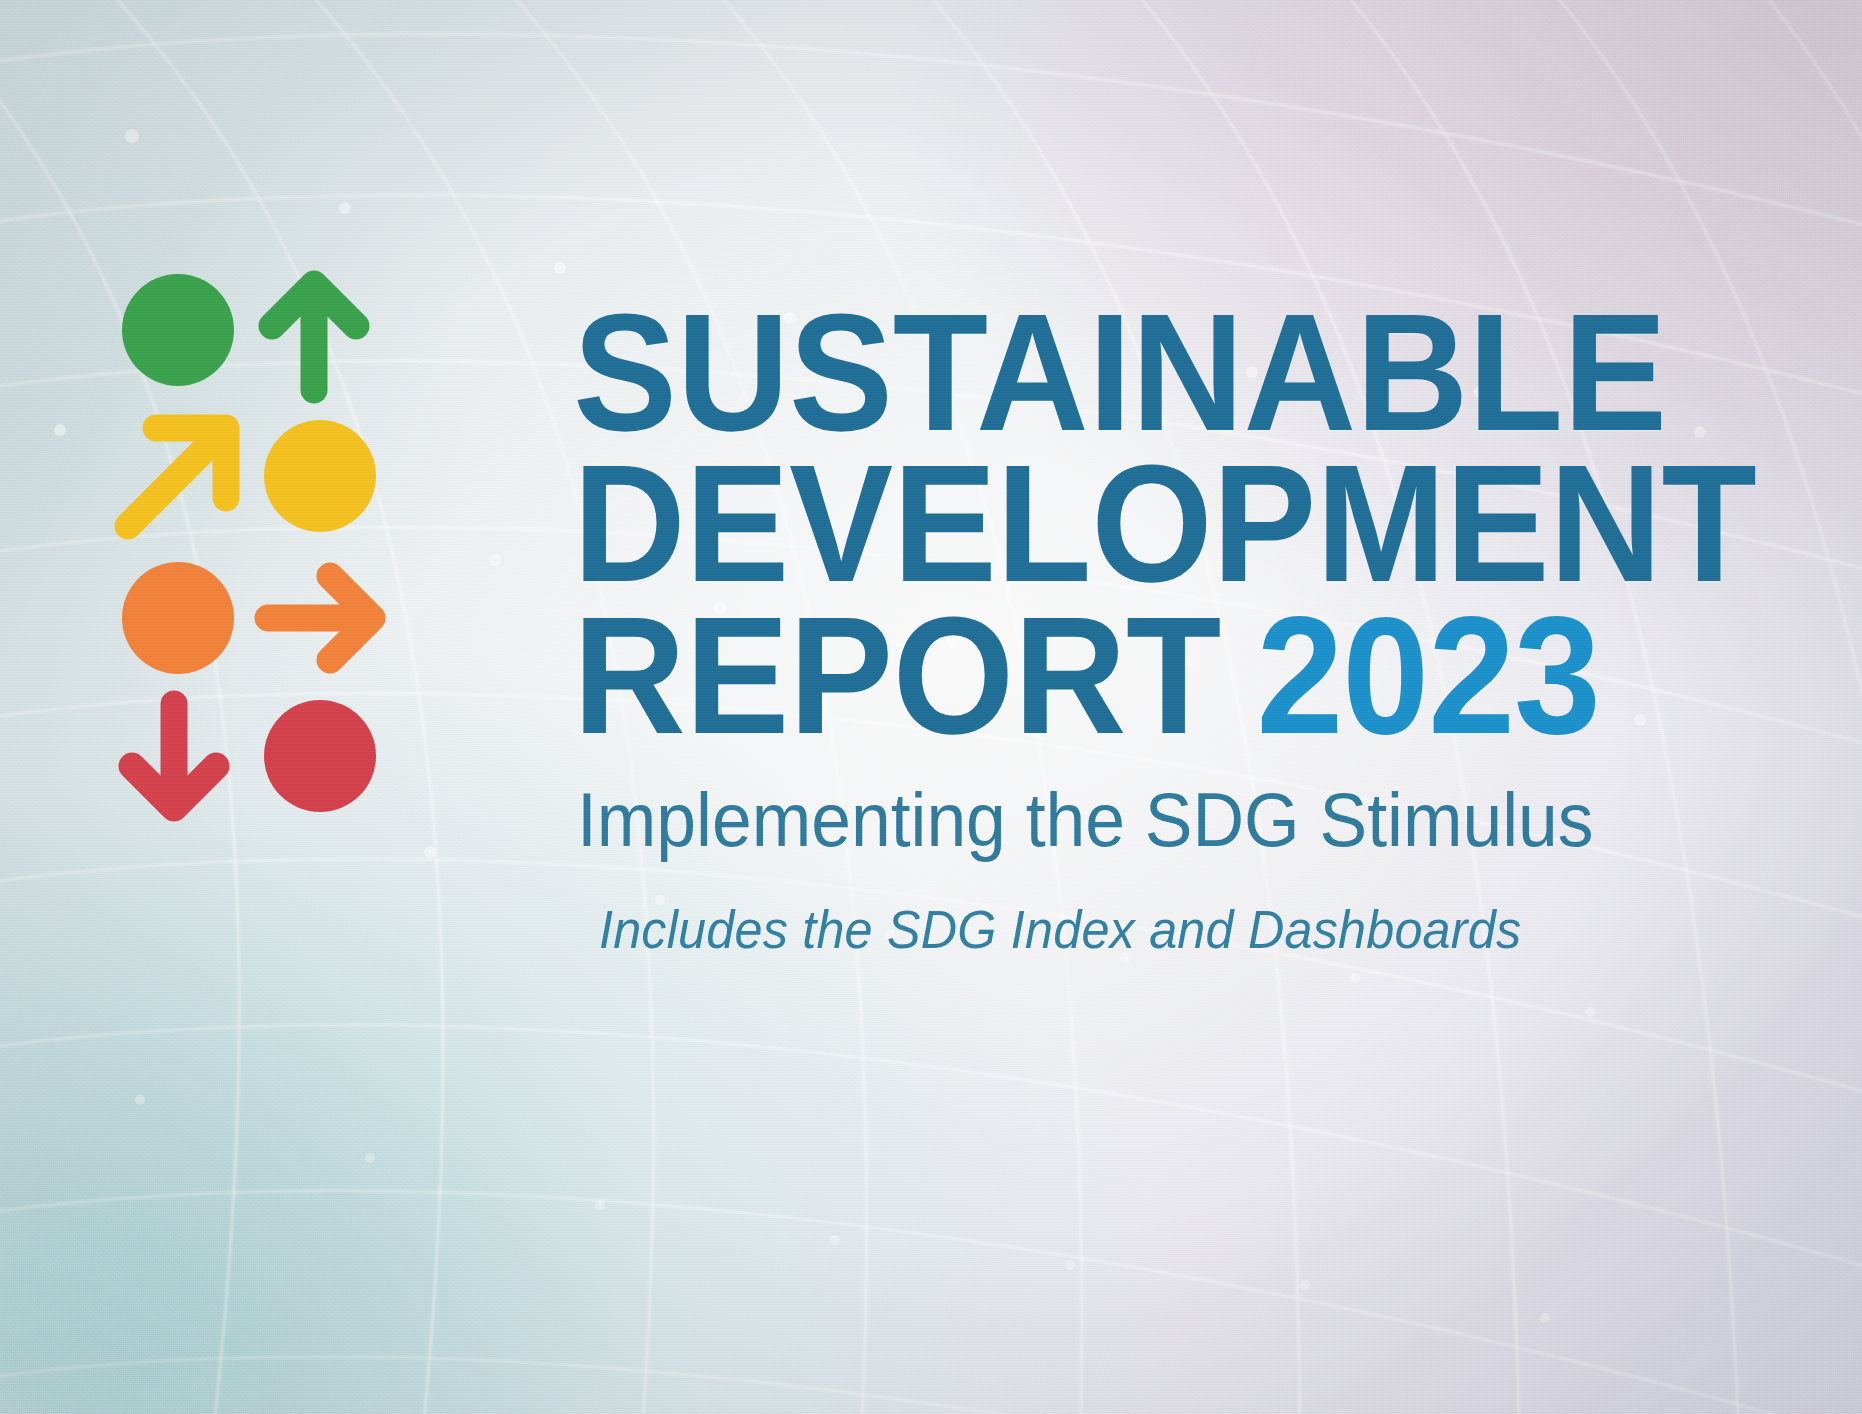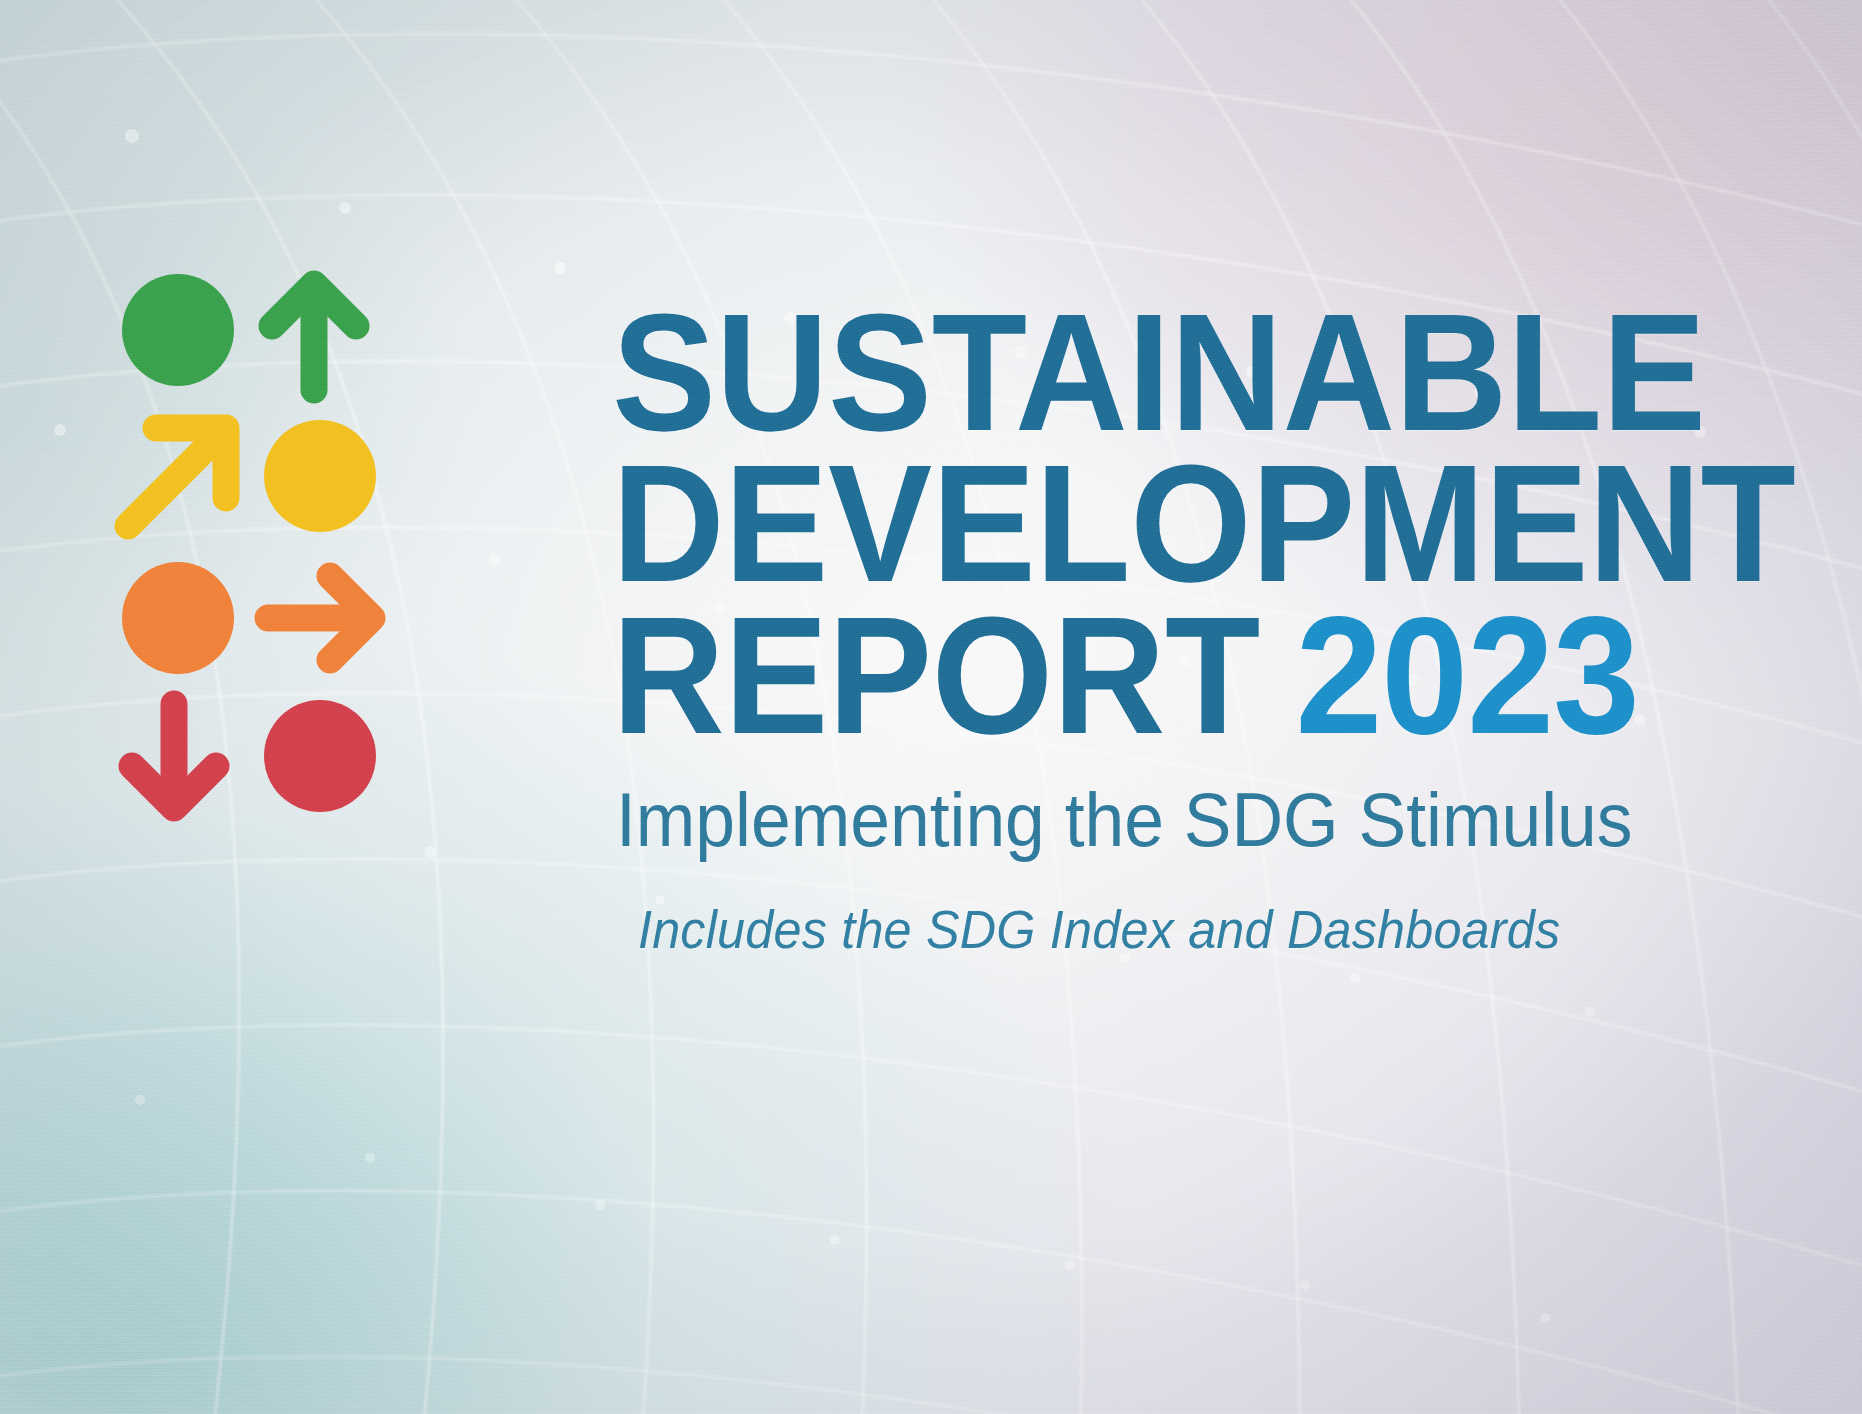--- a/index.html
+++ b/index.html
@@ -73,21 +73,21 @@
     grid-template-rows: 140px 140px 140px 140px;
     align-items: center;
     justify-items: center;
   }
   .icon-cell { width: 140px; height: 140px; position: relative; }
   .icon-cell svg { position:absolute; inset:0; width:140px; height:140px; display:block; }
 
   
   #title-block {
     position: absolute;
-    left: 612px;
+    left: 573px;
     top: 300px;
     width: 1180px;
   }
   .title-line {
     font-family: "Liberation Sans Narrow", "Liberation Sans", sans-serif;
     font-weight: 700;
     color: #1f6d96;
     line-height: 0.88;
     letter-spacing: -0.5px;
     white-space: nowrap;

